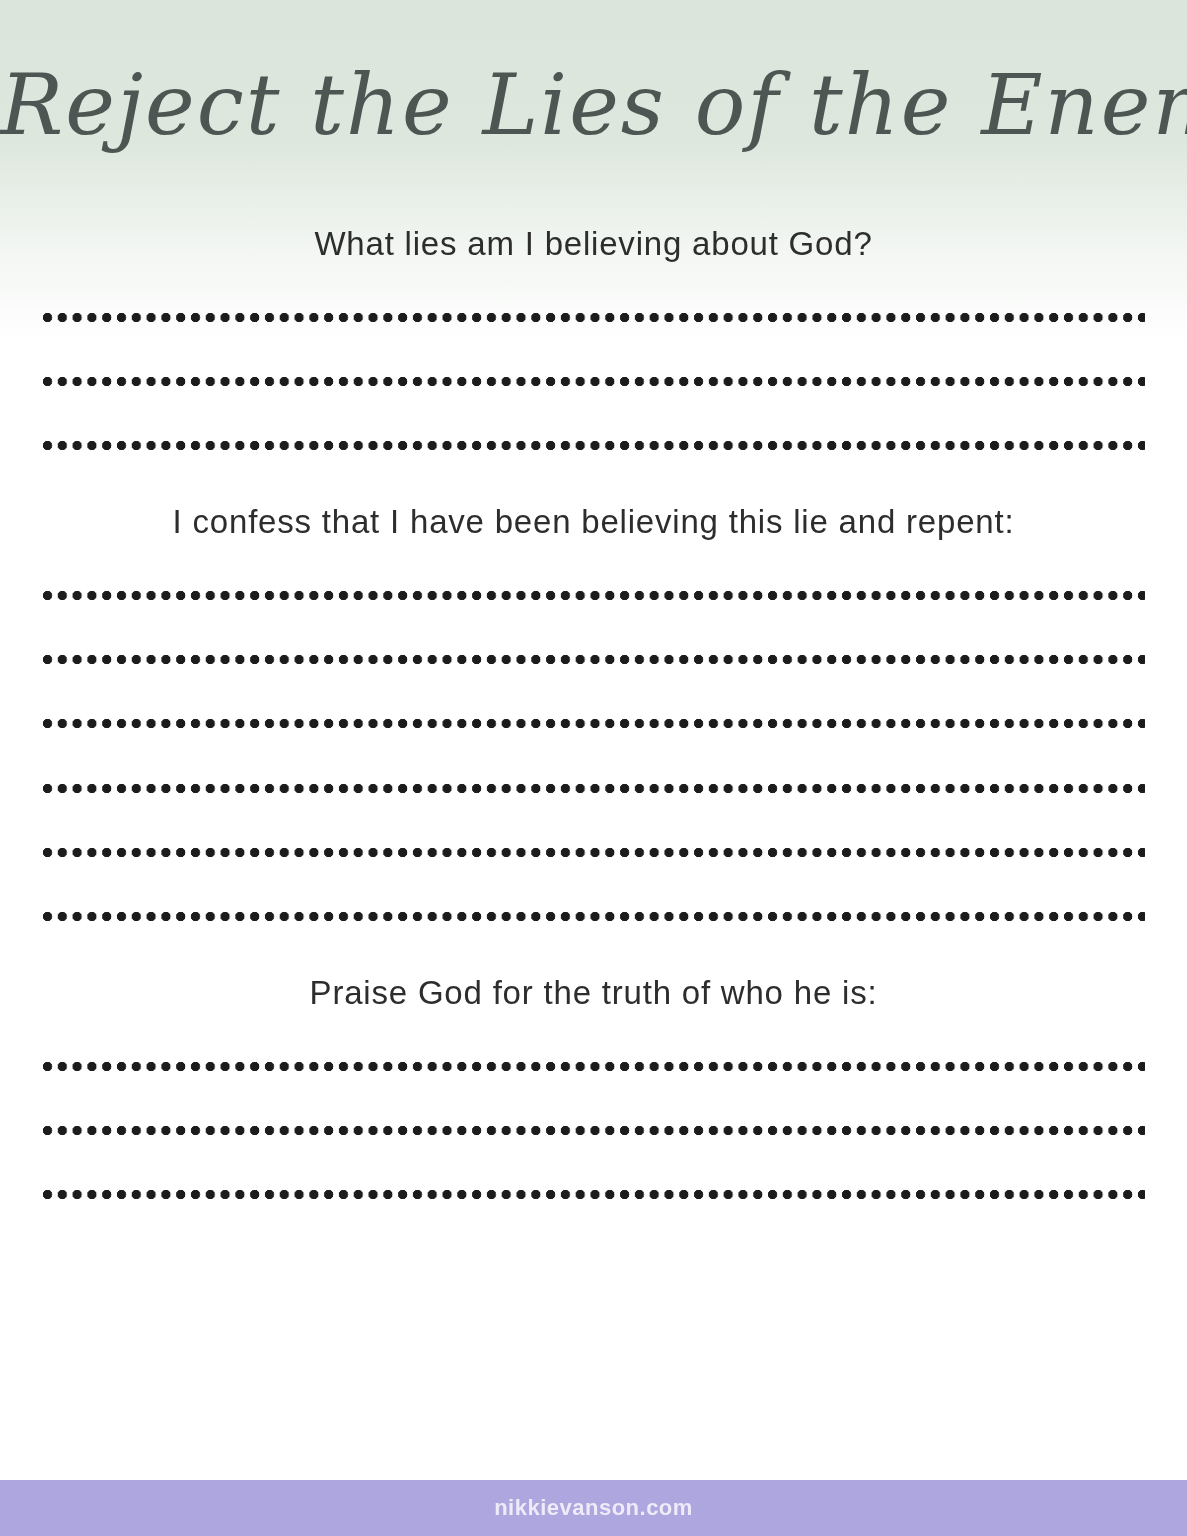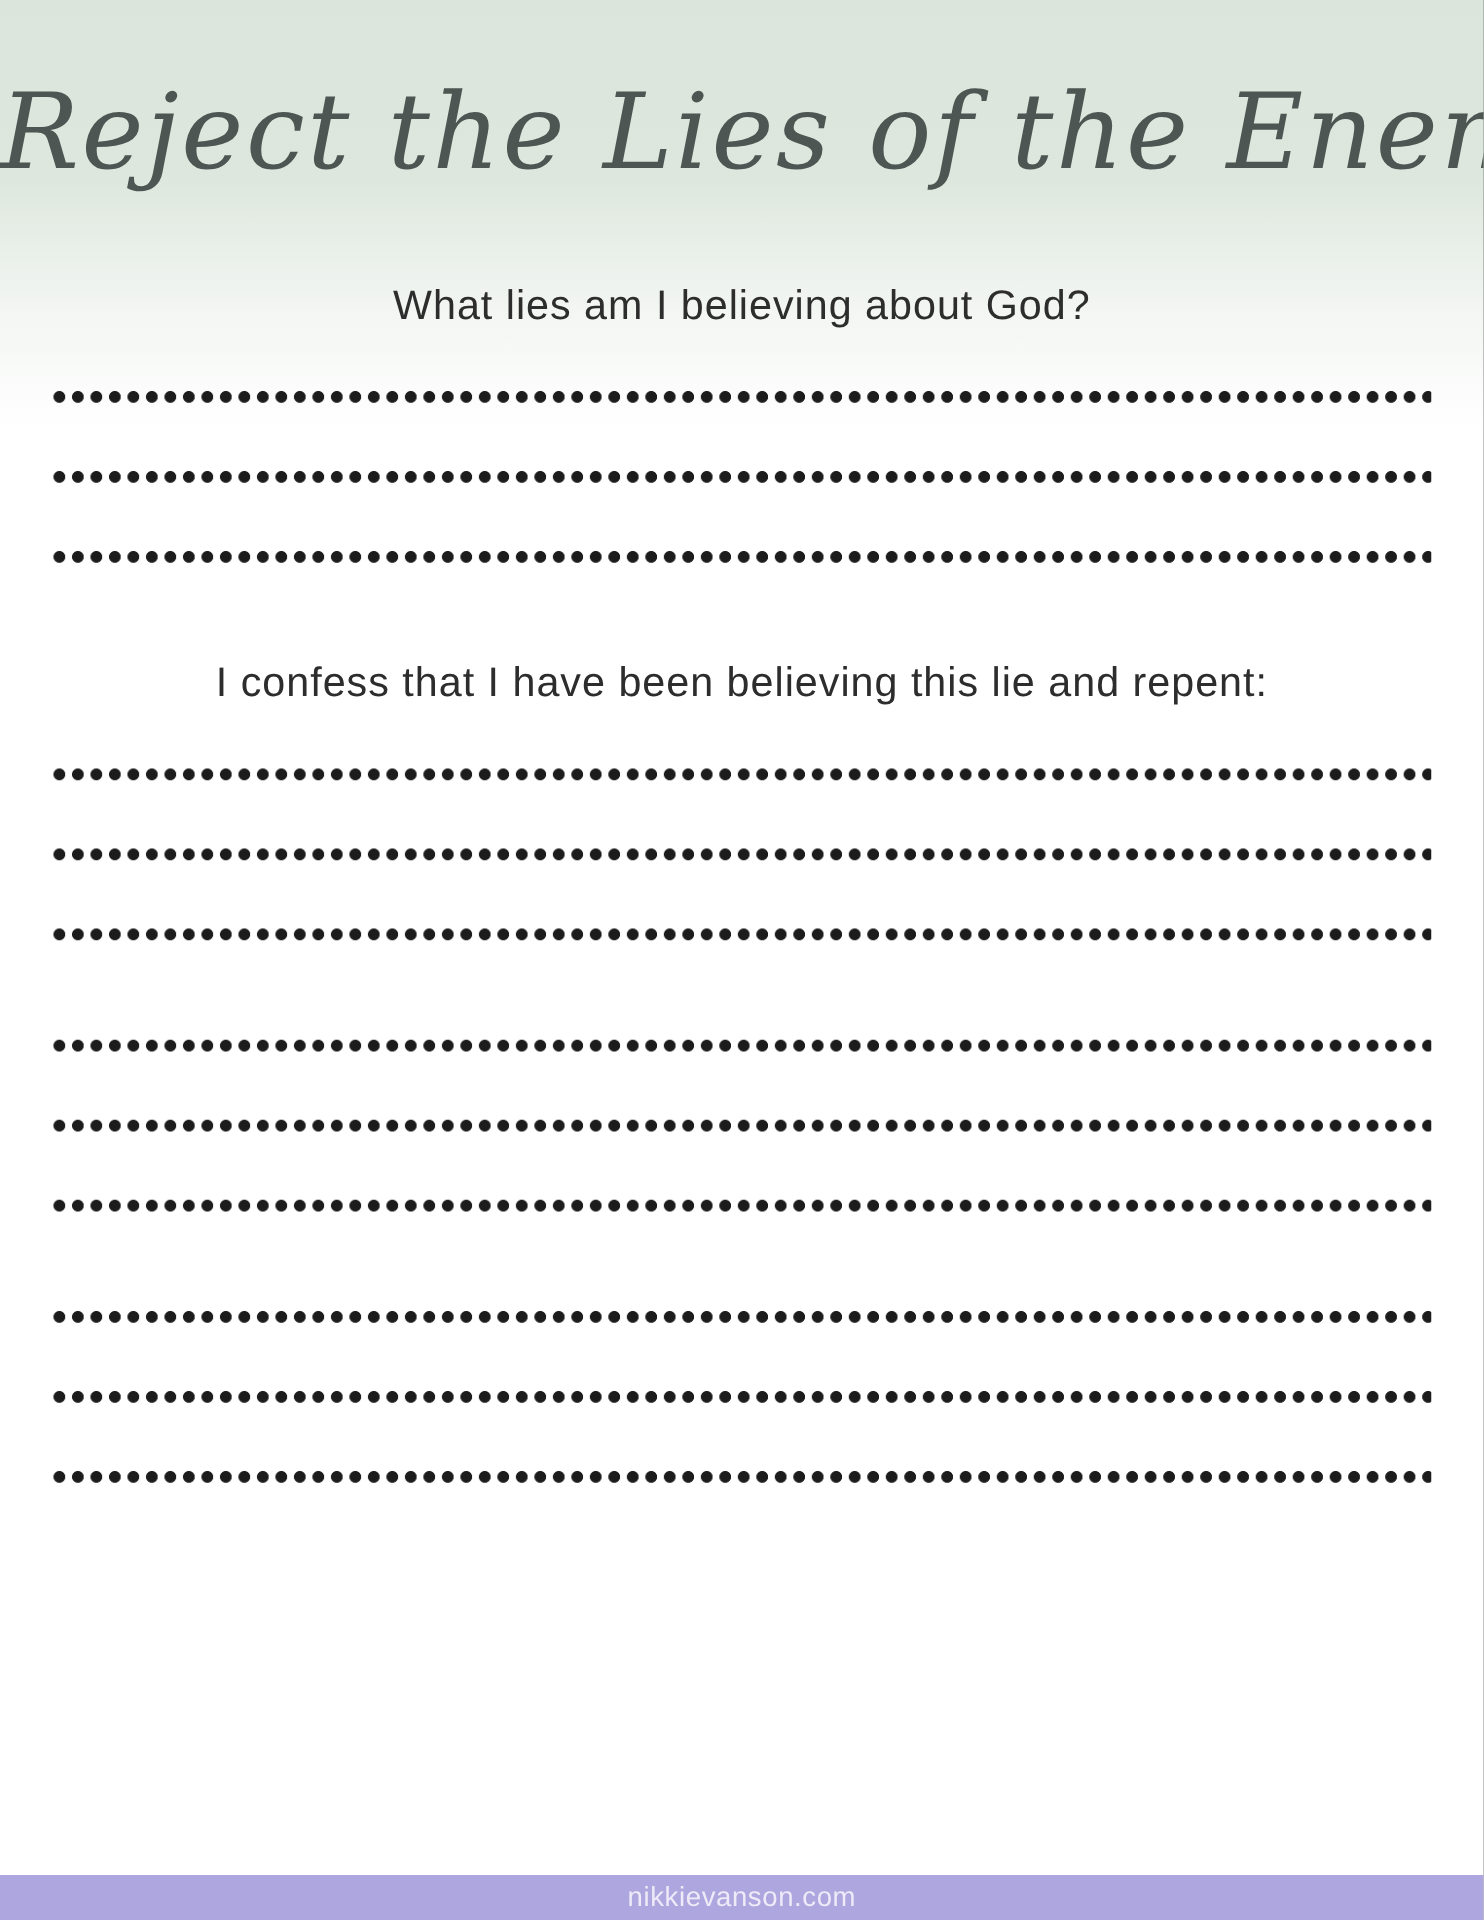--- a/index.html
+++ b/index.html
@@ -32,21 +32,21 @@
     font-size: 84px;
     line-height: 150px;
     color: var(--title-gray, #4e5653);
     letter-spacing: 2px;
     white-space: nowrap;
   }
 
   .worksheet { padding: 0; }
 
   .section { text-align: center; }
-  .section + .section { margin-top: 78px; }
+  .section + .section { margin-top: 54px; }
 
   .question {
     font-size: 33px;
     line-height: 33px;
     font-weight: 400;
     letter-spacing: 0.8px;
     color: var(--question-dark, #2d2d2d);
     margin: 0 40px 52px 40px;
   }
 
@@ -58,25 +58,26 @@
         rgba(0,0,0,0) 5px);
     background-size: 14.8px 11px;
     background-repeat: repeat-x;
     background-position: left center;
   }
   .dotline + .dotline { margin-top: 53px; }
 
   .footer {
     position: absolute;
     left: 0; right: 0; bottom: 0;
-    height: 36px;
+    height: 56px;
     background: var(--footer-lavender, #aea6de);
     display: flex;
     align-items: center;
     justify-content: center;
+    font-weight: bold;
   }
   .footer-text {
     color: var(--footer-text, #eeeaf8);
     font-size: 22px;
     letter-spacing: 0.5px;
   }
 </style>
 </head>
 <body>
 
@@ -108,20 +109,21 @@
 
     <div class="section">
       <div class="lines">
           <div class="dotline"></div>
           <div class="dotline"></div>
           <div class="dotline"></div>
         </div>
     </div>
 
     <div class="section">
+      <div class="question">Praise God for the truth of who he is:</div>
       <div class="lines">
           <div class="dotline"></div>
           <div class="dotline"></div>
           <div class="dotline"></div>
         </div>
     </div>
   </div>
 
   <div class="footer">
     <div class="footer-text">nikkievanson.com</div>

